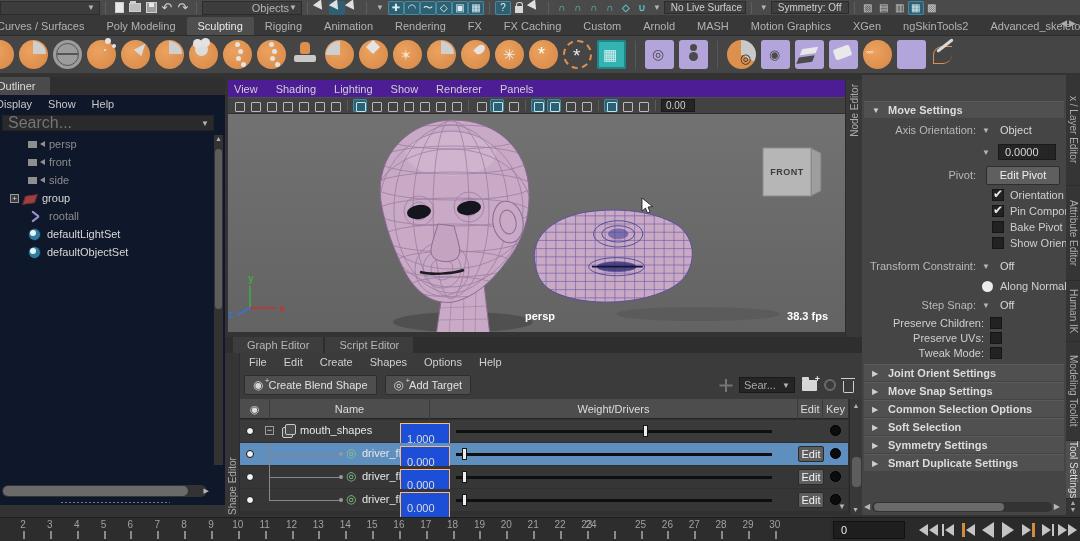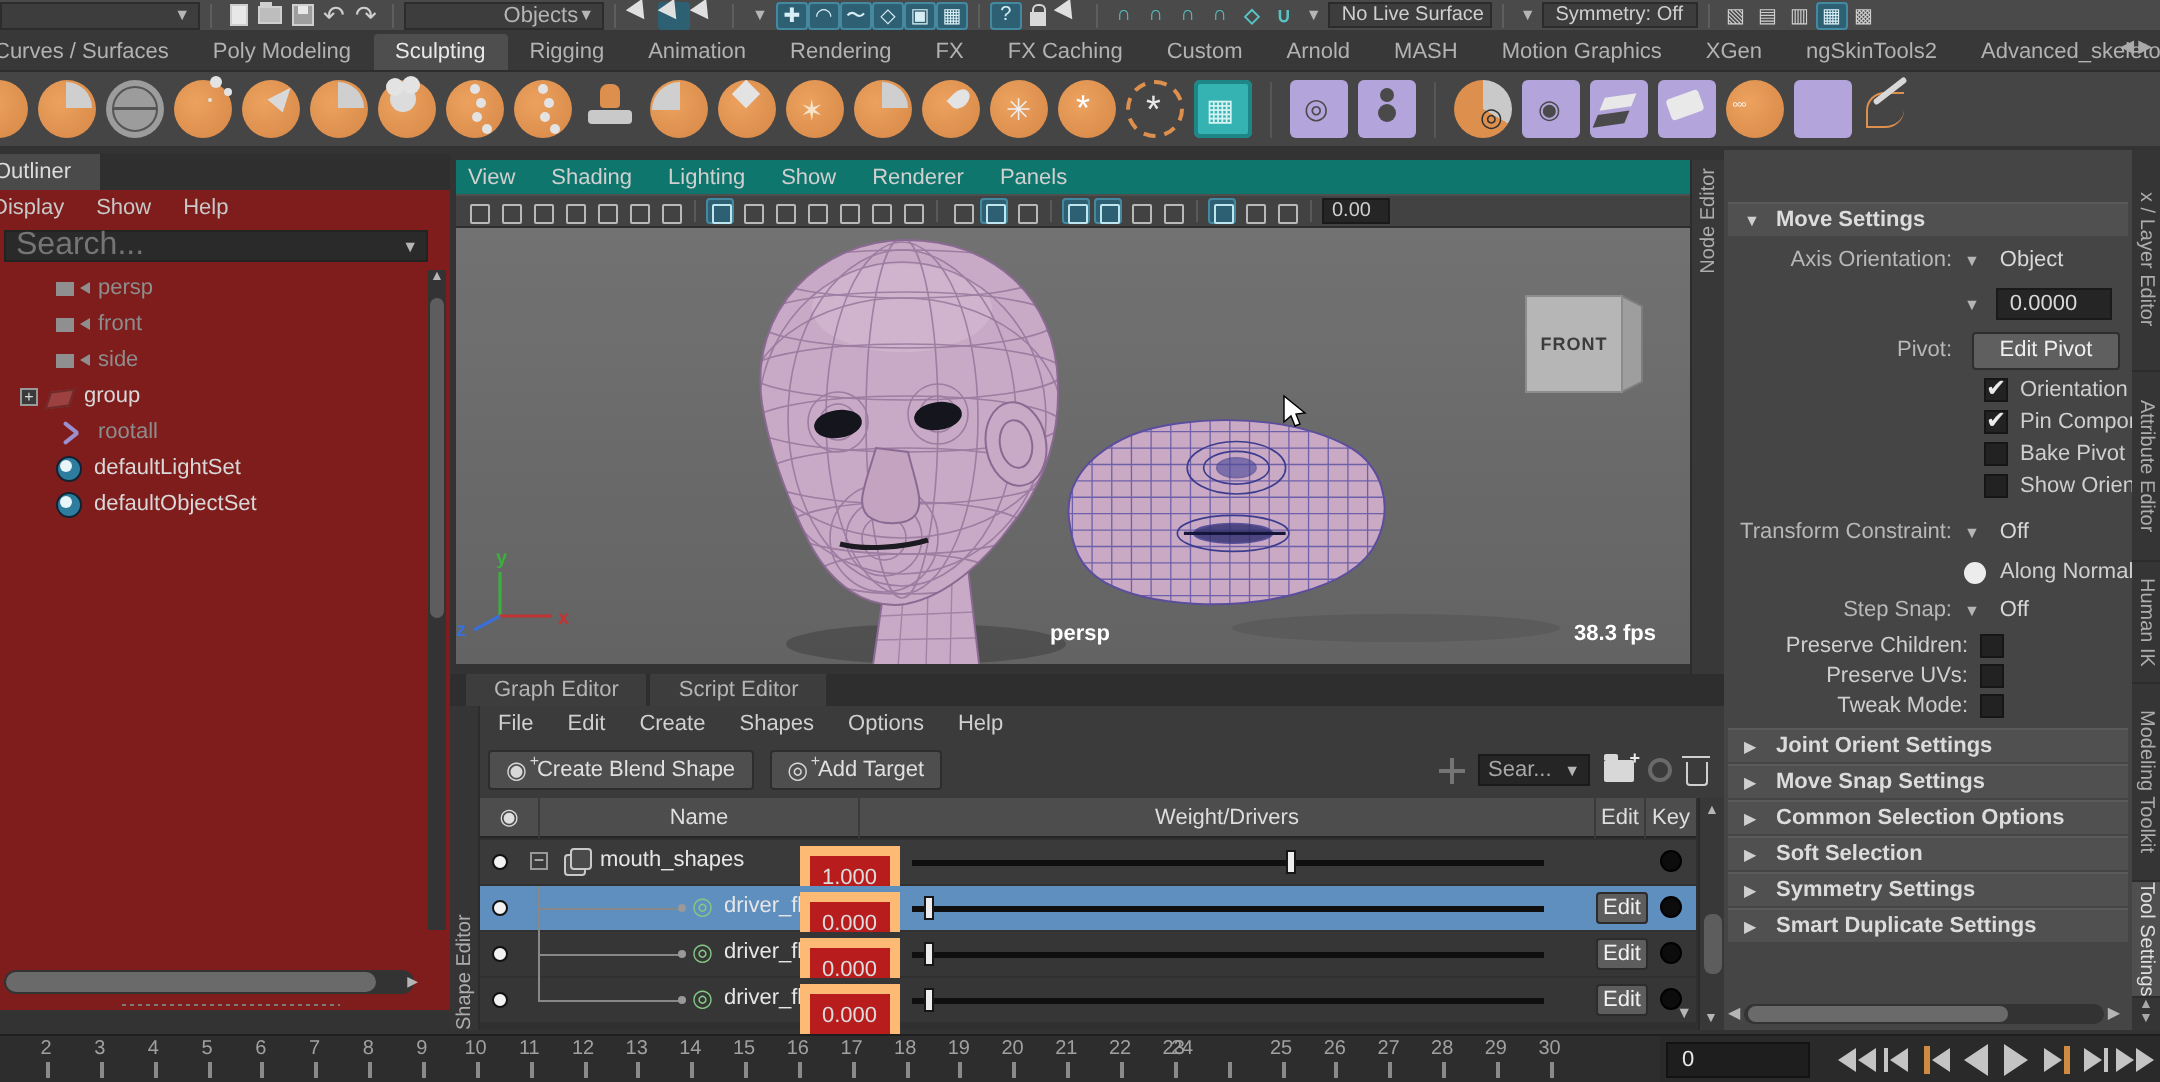--- a/index.html
+++ b/index.html
@@ -63,21 +63,21 @@
   .si.purple-layers::after{content:"";left:6px;top:8px;width:16px;height:6px;background:#e8e8e8;transform:rotate(-8deg) skewX(-30deg);box-shadow:0 8px 0 #4a4a4a}
   .si.purple-eraser::after{content:"";left:5px;top:7px;width:17px;height:11px;background:#e9e9e9;transform:rotate(-20deg);border-radius:2px}
   .si.pie-target{border-radius:50%;background:conic-gradient(#c9c9c9 0 120deg,#dd8f4e 120deg 360deg)}
   .si.pie-target::after{content:"◎";left:13px;top:11px;color:#2e2e2e;font-size:13px}
   .si.pen{background:none}
   .si.pen::after{content:"";left:4px;top:4px;width:20px;height:3px;background:#d8d8d8;border-radius:2px;transform:rotate(-38deg)}
   .si.pen::before{content:"";position:absolute;left:2px;top:6px;width:18px;height:16px;border:1.5px solid #dd8f4e;border-radius:50% 0 50% 0;border-right:none}
   .si-sep{width:1px;height:28px;background:#575757;flex:none;margin:0 4px}
 
   
-  #outliner{left:0;top:77px;width:225px;height:428px;background:#7f1d1d}
+  #outliner{left:0;top:77px;width:225px;height:428px;background:#0f172a}
   #outl-tabrow{left:0;top:0;width:100%;height:18px;background:#2f2f2f}
   #outl-tab{display:inline-block;height:18px;background:#4a4a4a;color:#dcdcdc;padding:3px 14px 0 2px;margin-left:-5px}
   #outl-menus{left:0;top:18px;width:100%;height:18px;display:flex;gap:16px;align-items:center;padding-left:0}
   #outl-menus span:first-child{margin-left:-4px}
   #outl-search{left:2px;top:38px;width:212px;height:16px;background:#2a2a2a;border:1px solid #222;display:flex;align-items:center}
   #outl-search input{flex:1;background:none;border:none;outline:none;color:#999;font-family:inherit;font-size:16px;padding:0 5px;min-width:0}
   #outl-search .dd{color:#b5b5b5;font-size:8px;padding-right:4px}
   #outl-tree{left:0;top:58px;width:212px;bottom:22px;overflow:hidden}
   .orow{height:18px;display:flex;align-items:center;padding-left:28px;white-space:nowrap}
   .orow.expandable{padding-left:10px}
@@ -94,21 +94,21 @@
   .oi.set{border-radius:50%;width:13px;height:13px;background:#2e7d9e;border:1px solid #123;position:relative}
   .oi.set::after{content:"";position:absolute;left:1px;top:1px;width:6px;height:6px;border-radius:50%;background:#e8f4f8}
   #outl-vscroll{right:2px;top:58px;width:9px;bottom:40px;background:#333}
   #outl-vthumb{position:absolute;left:1px;top:14px;width:7px;height:160px;background:#5d5d5d;border-radius:4px}
   .scroll-arrow{color:#b5b5b5;font-size:7px;text-align:center;display:block}
   #outl-hscroll{left:2px;bottom:8px;width:205px;height:12px;background:#333;border-radius:6px;position:absolute}
   #outl-hthumb{position:absolute;left:1px;top:1px;width:185px;height:10px;background:#6a6a6a;border-radius:5px}
   #outl-dots{position:absolute;left:60px;bottom:0;width:110px;height:4px;background-image:radial-gradient(#7a7a7a 35%,transparent 36%);background-size:4px 3px}
 
   
-  #viewport{left:228px;top:80px;width:617px;height:252px;background:#0f766e}
+  #viewport{left:228px;top:80px;width:617px;height:252px;background:#4c1d95}
   #vp-menus{left:6px;top:0;height:17px;display:flex;gap:18px;align-items:center}
   #vp-menus span{color:#d0d0d0}
   #vp-toolbar{left:0;top:17px;width:617px;height:17px;background:#424242;display:flex;align-items:center;gap:2px;padding-left:4px;border-top:1px solid #4e4e4e;border-bottom:1px solid #2d2d2d}
   .vti{width:14px;height:13px;border-radius:2px;position:relative;flex:none}
   .vti::after{content:"";position:absolute;left:3px;top:2.5px;width:8px;height:8px;border:1px solid #b9b9b9;border-radius:1px}
   .vti.hl{background:#2e6073;box-shadow:inset 0 0 0 1px #44899f}
   .vti.hl::after{border-color:#bfe6ef}
   .vp-sep{width:1px;height:11px;background:#5a5a5a;margin:0 3px;flex:none}
   #vp-exposure{width:34px;height:13px;background:#252525;border:1px solid #1a1a1a;color:#cfcfcf;font-size:10px;display:flex;align-items:center;padding-left:4px}
   .vcanvas{position:absolute;left:0;top:34px}
@@ -185,21 +185,21 @@
   .expbox{left:25px;top:6px;width:9px;height:9px;border:1px solid #999;background:#3a3a3a;color:#ddd;font-size:9px;line-height:6px;text-align:center;position:absolute}
   .tvline{position:absolute;left:29px;top:0;width:1px;background:#888}
   .thline{position:absolute;left:29px;top:11px;width:72px;height:1px;background:#888}
   .tdot{position:absolute;left:99px;top:9px;width:4px;height:4px;border-radius:50%;background:#999}
   .bs-ic{position:absolute;left:42px;top:4px;width:12px;height:12px}
   .bs-ic::before,.bs-ic::after{content:"";position:absolute;width:9px;height:9px;border:1px solid #c9c9c9;border-radius:2px;background:#4a4a4a}
   .bs-ic::before{left:0;top:3px}
   .bs-ic::after{left:3px;top:0}
   .tgt-ic{position:absolute;left:106px;top:4px;color:#84c984;font-size:12px;line-height:13px}
   .rname{position:absolute;top:4px;color:#e6e6e6;white-space:nowrap}
-  .valbox{position:absolute;left:160px;top:3px;width:50px;height:32px;background:#b91c1c;border:5px solid #fdba74;color:#dcdcdc;padding-left:6px;display:flex;align-items:center}
+  .valbox{position:absolute;left:160px;top:3px;width:50px;height:32px;background:#1d4ed8;border:1px solid #fdba74;color:#dcdcdc;padding-left:6px;display:flex;align-items:center}
   .strack{position:absolute;left:216px;top:10px;width:316px;height:3px;background:#0f0f0f}
   .shandle{position:absolute;top:5px;width:5px;height:12px;background:#ededed;border:1px solid #161616}
   .editbtn{position:absolute;left:558px;top:3px;width:26px;height:16px;background:#5d5d5d;border:1px solid #2b2b2b;border-radius:2px;color:#f2f2f2;text-align:center;line-height:14px}
   .keydot{position:absolute;left:590px;top:5px;width:11px;height:11px;border-radius:50%;background:#0c0c0c;border:1px solid #000}
   #se-rowend-arrow{position:absolute;right:16px;bottom:4px;color:#b5b5b5;font-size:8px}
 
   
   #timeline{left:0;top:517px;width:1080px;height:24px;background:#2a2a2a;border-top:1px solid #1e1e1e}
   #ruler{position:absolute;left:0;top:0;width:830px;height:24px;background:#2d2d2d}
   .fnum{position:absolute;top:1px;width:22px;text-align:center;color:#a0a0a0;font-size:10px}

